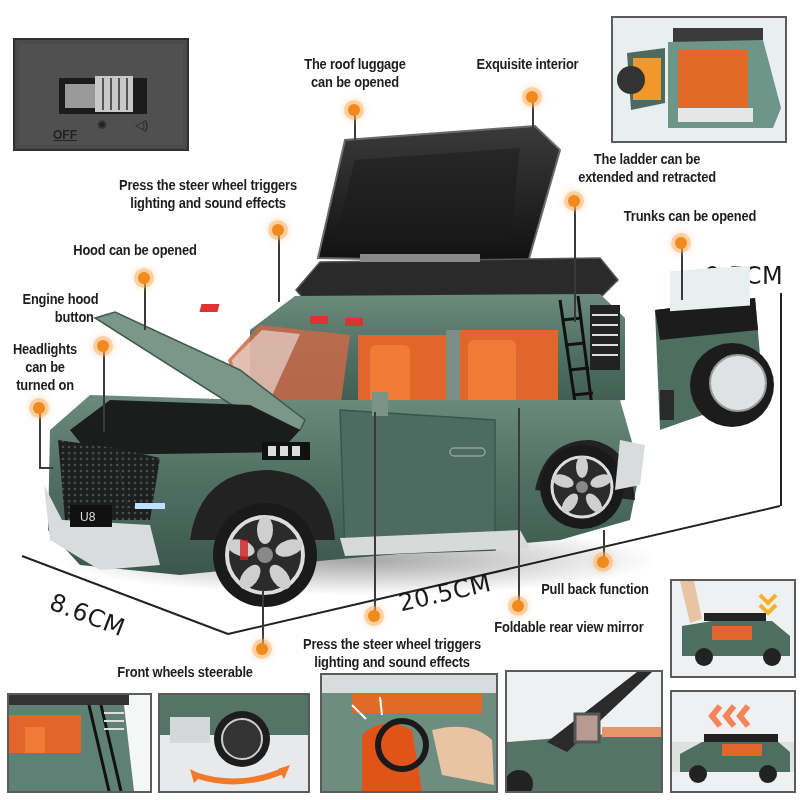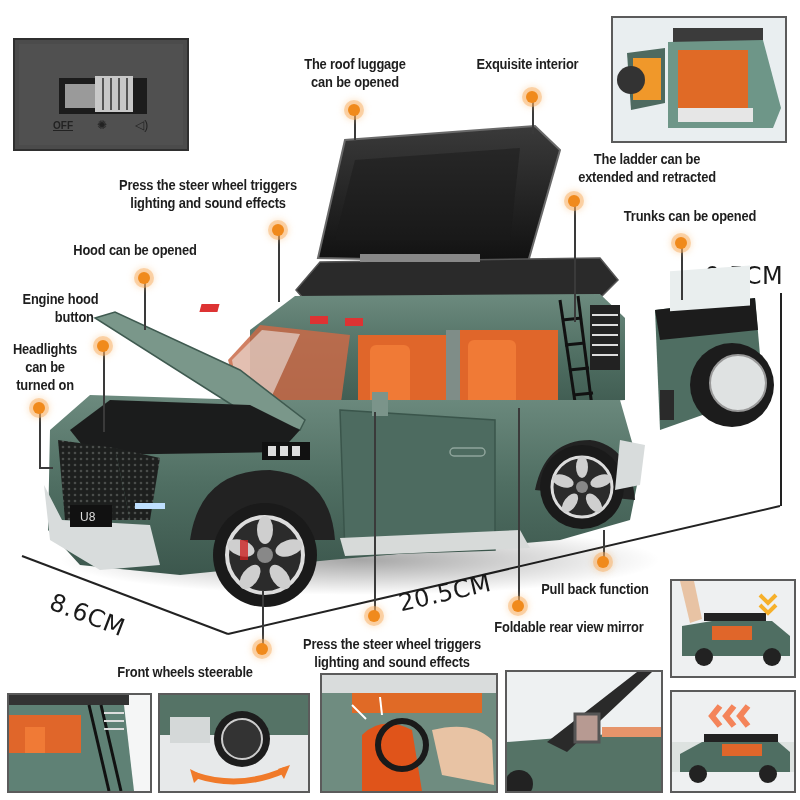--- a/index.html
+++ b/index.html
@@ -232,21 +232,21 @@
     <rect x="44" y="38" width="88" height="36" fill="#1c1c1c"></rect>
     <rect x="50" y="44" width="34" height="24" fill="#9a9a9a"></rect>
     <rect x="80" y="36" width="38" height="36" fill="#c8c8c8"></rect>
     <g stroke="#555" stroke-width="2">
       <line x1="88" y1="38" x2="88" y2="70"></line>
         <line x1="96" y1="38" x2="96" y2="70"></line>
       <line x1="104" y1="38" x2="104" y2="70"></line>
         <line x1="112" y1="38" x2="112" y2="70"></line>
     </g>
   </svg>
-  <div style="position:absolute;left:38px;top:80px;font-size:10px;color:#222;font-weight:bold;text-decoration:underline;">OFF</div>
+  <div style="position:absolute;left:38px;top:88px;font-size:12px;color:#222;font-weight:bold;text-decoration:underline;">OFF</div>
   <div style="position:absolute;left:82px;top:78px;font-size:12px;color:#222;">✺</div>
   <div style="position:absolute;left:120px;top:78px;font-size:12px;color:#222;">◁)</div>
 </div>
 
 <div class="panel" style="left:611px;top:16px;width:176px;height:127px;background:#e9eef0;">
   <svg width="172" height="123">
     <rect x="60" y="10" width="90" height="16" fill="#3b3b3b"></rect>
     <path d="M55 24 L150 22 L168 90 L160 110 L55 110 Z" fill="#6e9688"></path>
     <rect x="65" y="32" width="70" height="58" fill="#e06a26"></rect>
     <rect x="65" y="90" width="75" height="14" fill="#e6e6e6"></rect>

